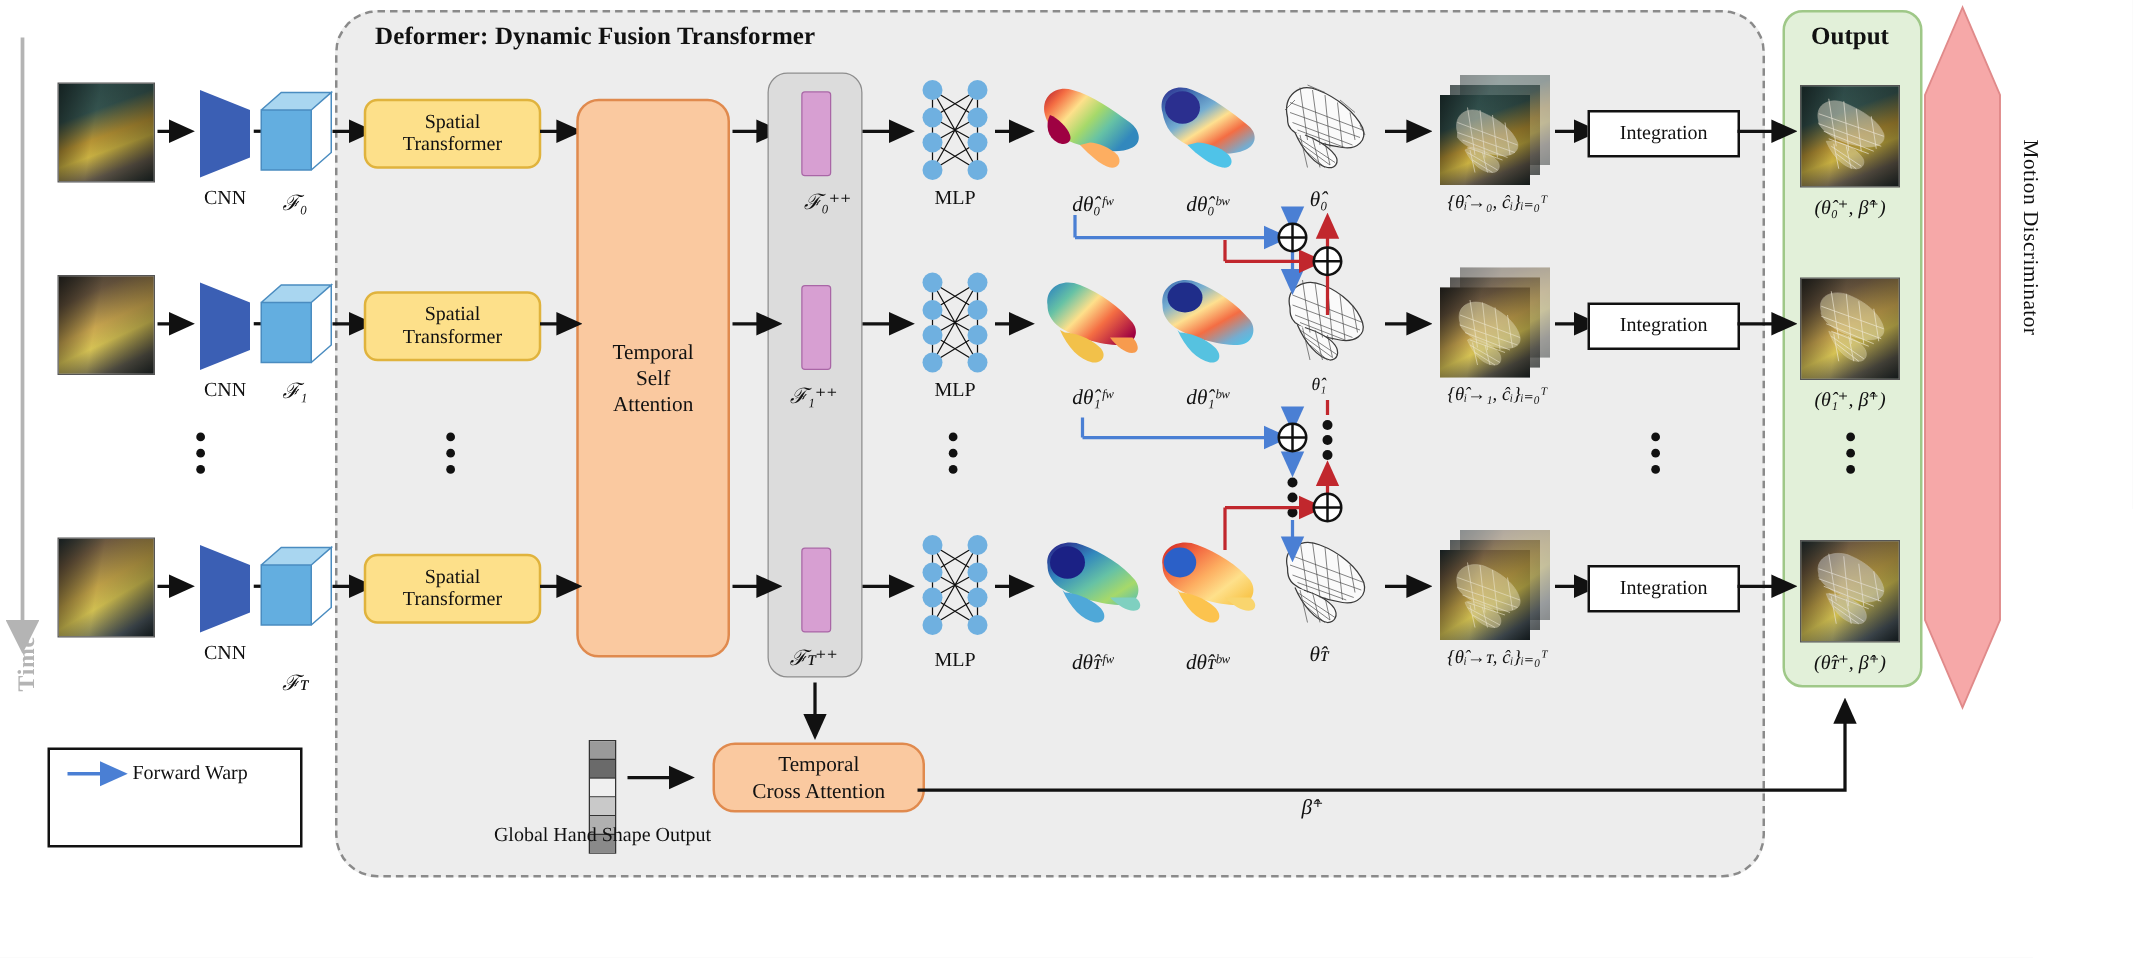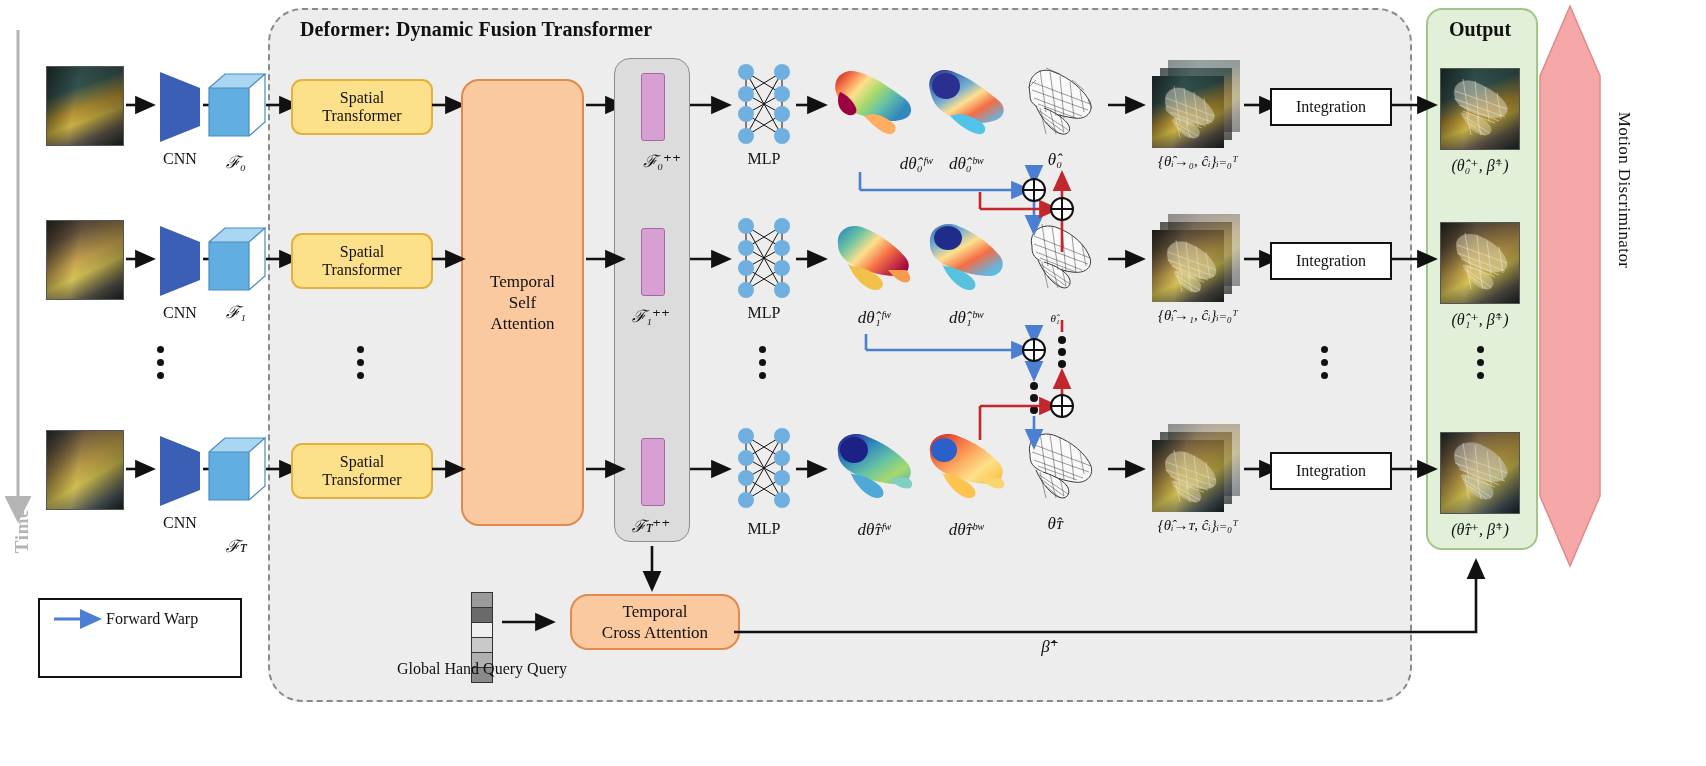--- a/index.html
+++ b/index.html
@@ -208,21 +208,21 @@
         <stop offset="58%" stop-color="#a6d96a"></stop>
     <stop offset="76%" stop-color="#66c2a5"></stop>
         <stop offset="100%" stop-color="#3288bd"></stop>
       </linearGradient>
     </defs>
   <path d="M8,30 C4,14 18,6 30,10 C46,14 62,26 76,36 C84,42 86,52 78,56
            C66,62 50,58 36,54 C22,50 12,44 8,30 Z" fill="url(#hm-a)"></path>
   <path d="M36,54 C44,62 52,70 60,72 C66,73 70,68 66,62 C60,56 50,52 44,52 Z" fill="#fdae61"></path>
   <path d="M12,30 C8,38 10,48 18,52 C24,55 30,52 28,46 C26,40 18,32 12,30 Z" fill="#9e0142"></path>
   </svg>
-<div class="abs lbl lbl-i" style="left:876px;top:154px;width:80px;font-size:17px;">dθ̂₀ᶠʷ</div>
+<div class="abs lbl lbl-i" style="left:834px;top:154px;width:80px;font-size:17px;">dθ̂₀ᶠʷ</div>
 
 <svg class="abs" style="left:920px;top:62px;width:88px;height:82px;">
   <defs>
       <linearGradient id="hm-b" x1="0.1" y1="0" x2="0.9" y2="0.9">
     <stop offset="0%" stop-color="#313695"></stop>
         <stop offset="18%" stop-color="#4575b4"></stop>
     <stop offset="40%" stop-color="#74add1"></stop>
         <stop offset="58%" stop-color="#fee090"></stop>
     <stop offset="78%" stop-color="#f46d43"></stop>
         <stop offset="100%" stop-color="#74add1"></stop>
@@ -402,21 +402,21 @@
   <g fill="none" stroke="#4a4a4a" stroke-width="0.55">
     <path d="M16,30 C12,14 28,6 42,12 C58,18 70,30 74,42 C77,52 68,58 56,56
              C42,54 28,48 20,42 C16,38 16,34 16,30 Z" fill="#fafafa" stroke="#3a3a3a" stroke-width="1"></path>
     <path d="M22,44 C28,58 38,70 48,72 C54,72 56,66 52,60 C46,52 34,48 28,46" fill="#fafafa" stroke="#3a3a3a" stroke-width="1"></path>
     <path d="M18,20 L74,42 M18,28 L72,48 M20,36 L66,54 M24,42 L60,56
              M26,8 L32,50 M36,10 L42,54 M46,14 L50,56 M56,20 L60,56 M66,28 L70,50
              M24,48 L54,68 M28,54 L50,70 M32,60 L46,72
              M26,46 L32,72 M36,48 L42,72 M46,52 L50,70"></path>
   </g>
   </svg>
-<div class="abs lbl lbl-i" style="left:1020px;top:312px;width:70px;font-size:11px;">θ̂₁</div>
+<div class="abs lbl lbl-i" style="left:1020px;top:301px;width:70px;font-size:14px;">θ̂₁</div>
 
 <svg class="abs" style="left:1108px;top:249px;width:38px;height:20px;">
   <line x1="0" y1="10" x2="34" y2="10" stroke="#111" stroke-width="2.6" marker-end="url(#mk-blk)"></line>
   </svg>
 
 <div class="abs" style="left:1152px;top:214px;width:88px;height:88px;">
   <div class="abs ph-b" style="left:16px;top:0;width:72px;height:72px;opacity:.45;"></div>
   <div class="abs ph-b" style="left:8px;top:8px;width:72px;height:72px;opacity:.7;"></div>
   <div class="abs ph-b" style="left:0px;top:16px;width:72px;height:72px;"></div>
   <svg class="abs" style="left:0px;top:16px;width:72px;height:72px;">
@@ -704,21 +704,21 @@
   </svg>
 
 <div class="abs" id="query-cells">
   <div style="background:#9a9a9a"></div>
   <div style="background:#6a6a6a"></div>
   <div style="background:#efefef"></div>
   <div style="background:#c9c9c9"></div>
   <div style="background:#b0b0b0"></div>
   <div style="background:#8a8a8a"></div>
 </div>
-<div class="abs lbl" style="left:392px;top:660px;width:180px;">Global Hand Query Query</div>
+<div class="abs lbl" style="left:392px;top:660px;width:180px;">Global Hand Shape Output</div>
 
 <svg class="abs" style="left:502px;top:612px;width:54px;height:20px;">
   <line x1="0" y1="10" x2="50" y2="10" stroke="#111" stroke-width="2.6" marker-end="url(#mk-blk)"></line>
   </svg>
 
 <div class="abs ctr box-attn" style="left:570px;top:594px;width:166px;height:52px;">
   <div><span>Temporal</span><br>
        <span>Cross Attention</span></div>
 </div>
 

